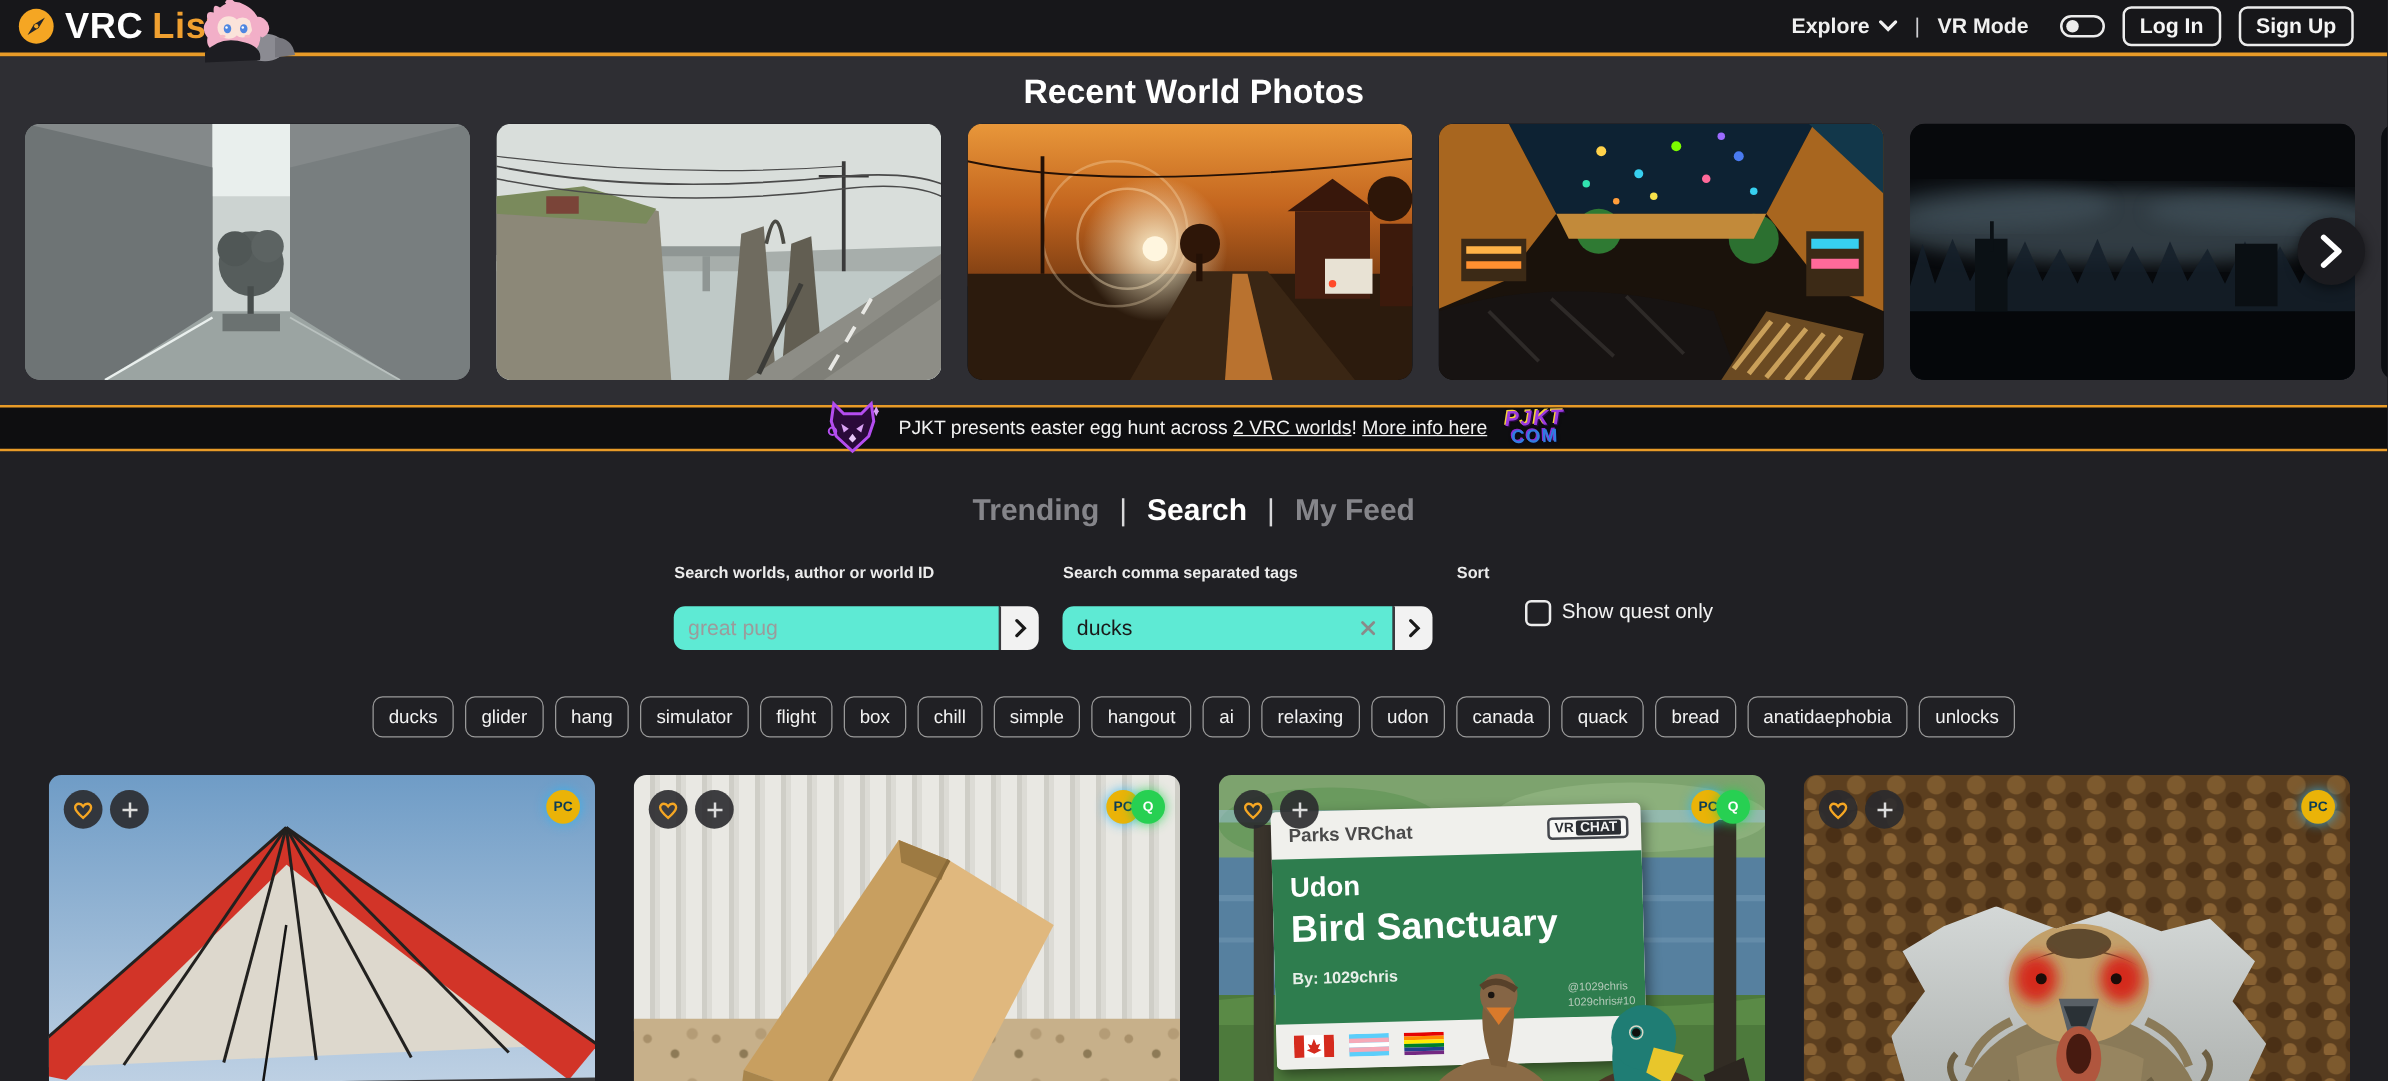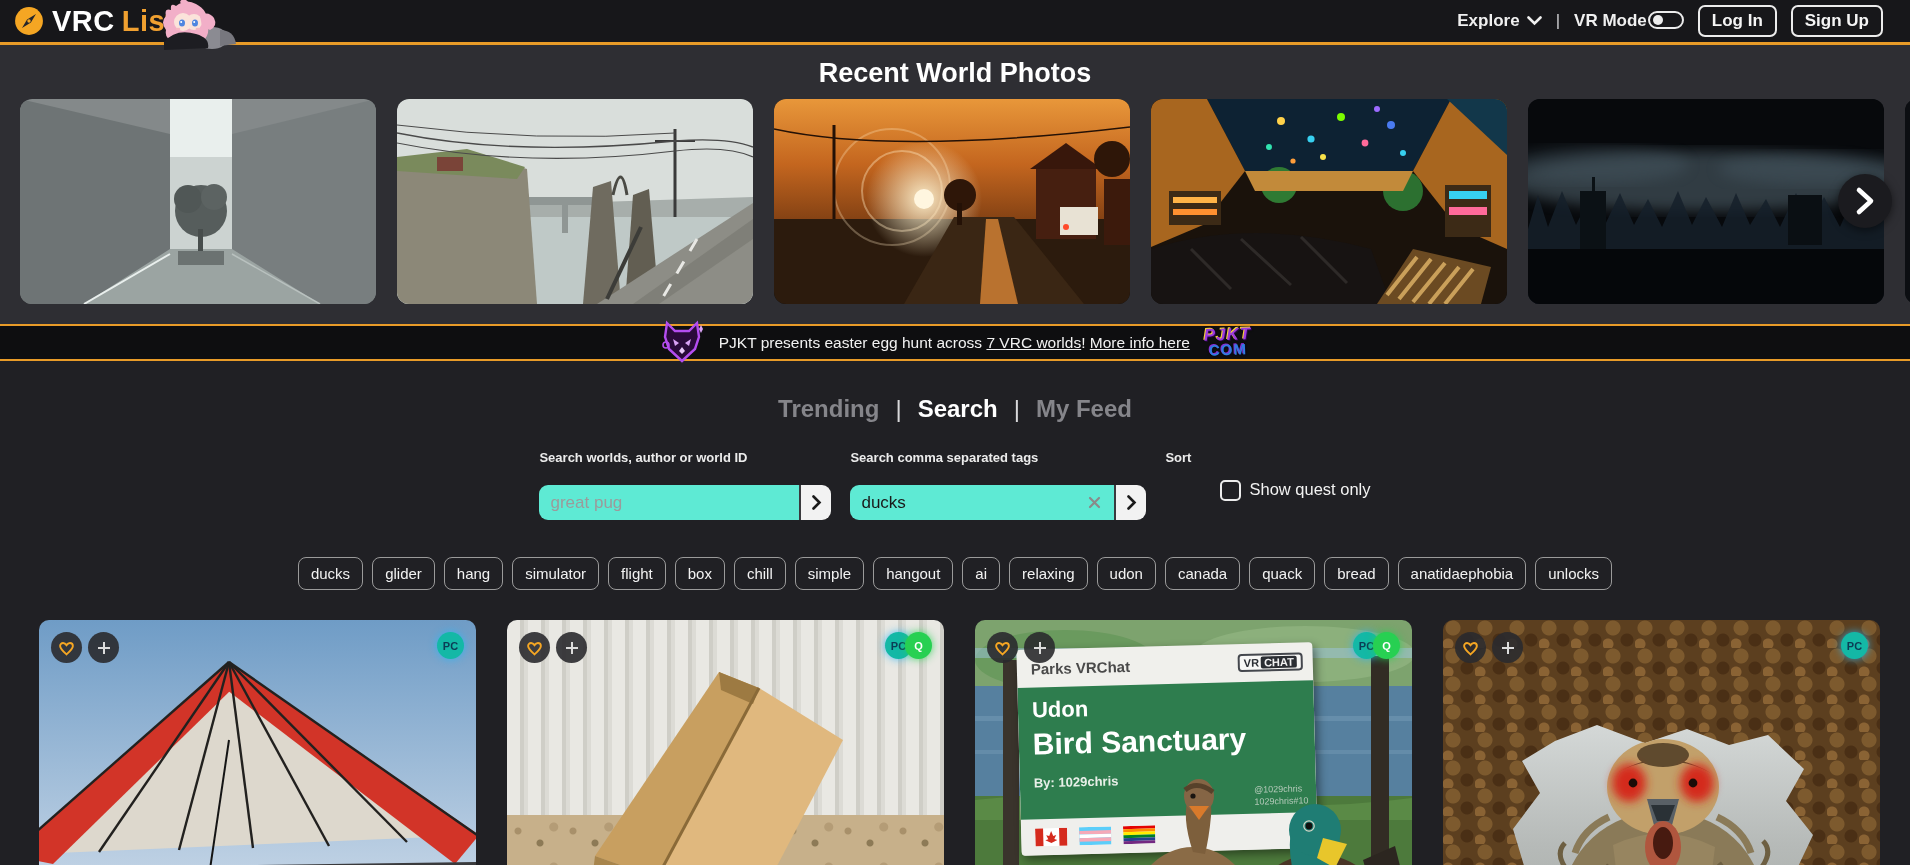--- a/index.html
+++ b/index.html
@@ -11,21 +11,21 @@
   .header { position:relative; height:45px; background:#17171a; display:flex; align-items:center;
             padding:0 27px 0 14px; border-bottom:3px solid #e89b28; z-index:20; }
   .logo { display:flex; align-items:center; gap:8px; cursor:pointer; }
   .logo .brand { font-size:29px; font-weight:800; letter-spacing:.5px; }
   .brand-primary { color:#ffffff; }
   .brand-accent { color:#f0a030; margin-left:7px; }
   .mascot { position:absolute; left:150px; top:0; z-index:30; }
   .header-right { margin-left:auto; display:flex; align-items:center; gap:14px; font-size:17px; }
   .explore { display:flex; align-items:center; gap:7px; cursor:pointer; font-weight:600; }
   .hdr-pipe { color:#cfcfd2; }
-  .vr-mode { display:flex; align-items:flex-start; gap:1px; font-weight:600; }
+  .vr-mode { display:flex; align-items:center; gap:25px; font-weight:600; }
   .toggle { width:36px; height:18px; border:2px solid #ececec; border-radius:10px; position:relative; cursor:pointer; background:transparent; }
   .toggle .knob { position:absolute; left:3px; top:2px; width:10px; height:10px; border-radius:50%; background:#ececec; }
   .hdr-btn { background:transparent; border:2px solid #ececec; border-radius:7px; color:#f5f5f5;
              font-size:17px; font-weight:700; padding:4px 12px; cursor:pointer; font-family:inherit; }
 
   
   .photos-section { background:#2e2e33; padding:6px 0 20px; position:relative; }
   .photos-title { text-align:center; font-size:27px; font-weight:800; color:#fff; height:36px; line-height:36px; margin-top:4px; }
   .carousel { position:relative; display:flex; gap:21px; padding-left:20px; margin-top:8px; height:205px; overflow:visible; }
   .photo { width:356px; height:205px; border-radius:12px; overflow:hidden; flex:none; position:relative; cursor:pointer; background:#0c0e12; }
@@ -85,21 +85,21 @@
   
   .cards { display:flex; gap:31px; margin:30px 0 0 39px; }
   .card { width:437px; height:300px; border-radius:10px; overflow:hidden; position:relative; cursor:pointer;
           background:#2a2a2e; flex:none; }
   .card-actions { position:absolute; top:12px; left:12px; display:flex; gap:6px; z-index:6; }
   .circle-btn { width:31px; height:31px; border-radius:50%; background:rgba(42,42,46,.9); border:none;
                 display:flex; align-items:center; justify-content:center; cursor:pointer; }
   .badges { position:absolute; top:12px; right:12px; display:flex; z-index:6; }
   .badge { width:27px; height:27px; border-radius:50%; display:flex; align-items:center; justify-content:center;
            font-size:11px; font-weight:700; }
-  .badge.pc { background:#14b8a6; color:#0b3c55; box-shadow:0 0 9px rgba(42,181,245,.85); }
+  .badge.pc { background:#eab308; color:#0b3c55; box-shadow:0 0 9px rgba(42,181,245,.85); }
   .badge.q  { background:#27d052; color:#ffffff; box-shadow:0 0 9px rgba(39,208,82,.85); margin-left:-7px; }
   .card-art { position:absolute; inset:0; }
 
   
   .art-box .wall { position:absolute; left:0; top:0; right:0; height:205px;
     background:repeating-linear-gradient(90deg,#e9e8e3 0 13px,#cfcec7 13px 17px,#dcdbd5 17px 21px); }
   .art-box .ground { position:absolute; left:0; top:195px; right:0; bottom:0; background:#c7b08a;
     background-image:radial-gradient(circle at 20% 40%, #a8906a 0 3px, transparent 4px),
                      radial-gradient(circle at 60% 70%, #8d7a56 0 3px, transparent 4px),
                      radial-gradient(circle at 85% 30%, #b49c76 0 4px, transparent 5px);
@@ -333,21 +333,21 @@
 
   <div class="banner">
     <svg class="fox-logo" width="46" height="44" viewBox="0 0 46 44">
       <path d="M8 4 L16 12 L30 12 L38 4 L40 18 L36 30 L23 42 L10 30 L6 18 Z" fill="#2a0a3a" stroke="#b44df0" stroke-width="2.4"></path>
       <path d="M14 20 L20 24 L16 27 Z" fill="#d9a2f5"></path>
       <path d="M32 20 L26 24 L30 27 Z" fill="#d9a2f5"></path>
       <path d="M23 28 L26 32 L23 35 L20 32 Z" fill="#e8c7f8"></path>
       <circle cx="7" cy="26" r="3" fill="none" stroke="#b44df0" stroke-width="1.6"></circle>
       <path d="M40 10 l2 -4 l2 4 l-2 4 Z" fill="#d9a2f5"></path>
     </svg>
-    <p class="banner-text"><span>PJKT presents easter egg hunt across</span> <a>7 VRC worlds</a><span>!</span> <a>More info here</a></p>
+    <p class="banner-text"><span>PJKT presents easter egg hunt across</span> <a>2 VRC worlds</a><span>!</span> <a>More info here</a></p>
     <div class="pjkt-com">
       <span class="t1">PJKT</span>
       <span class="t2">COM</span>
     </div>
   </div>
 
   <main class="main">
 
     <nav class="tabs">
       <span class="tab">Trending</span>

